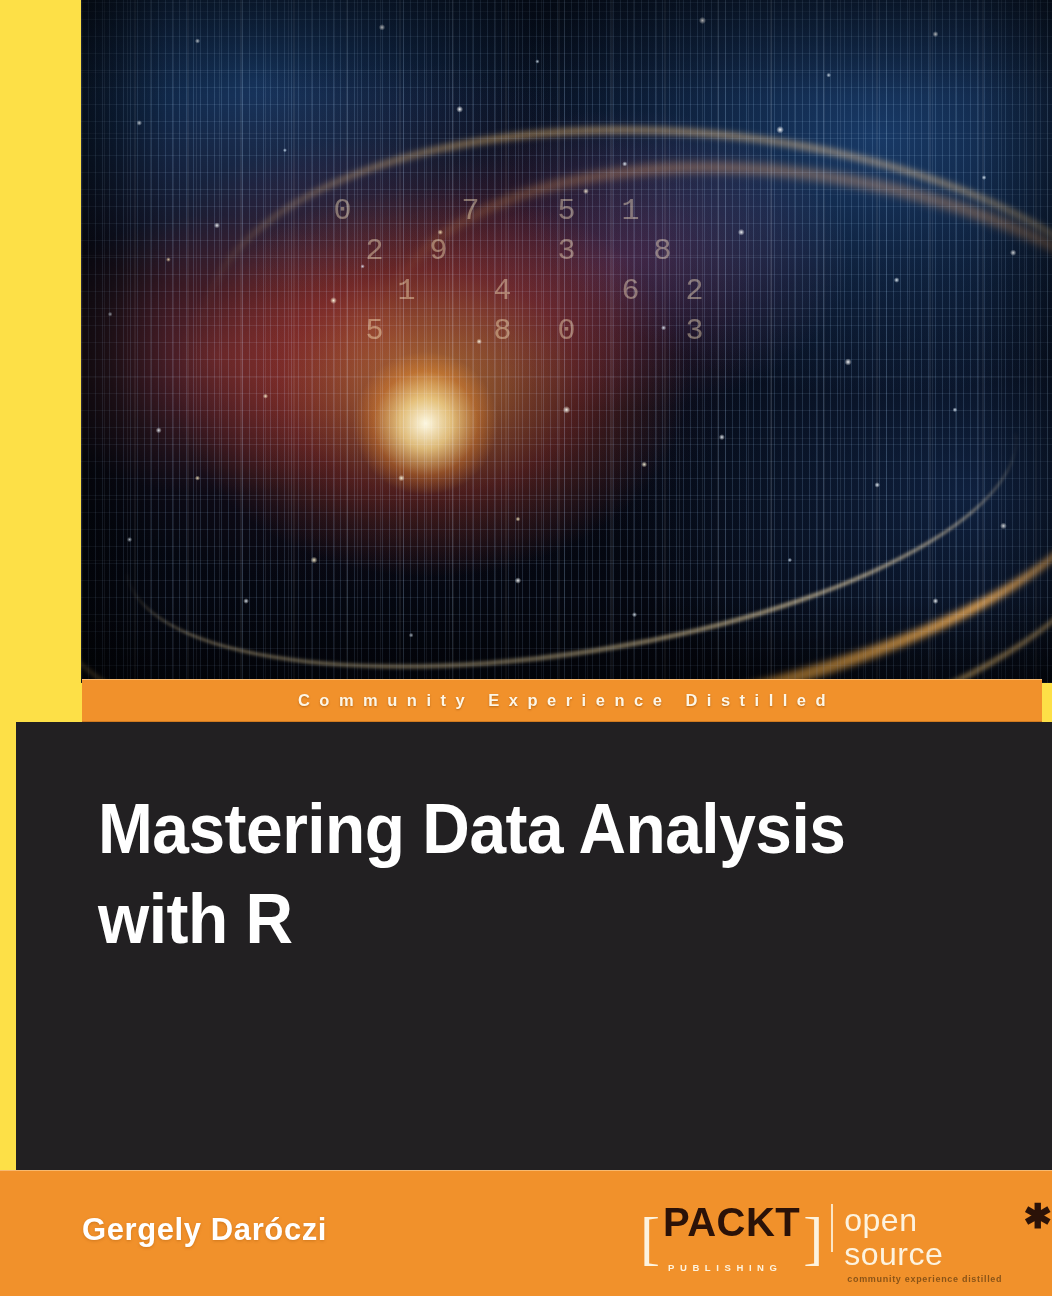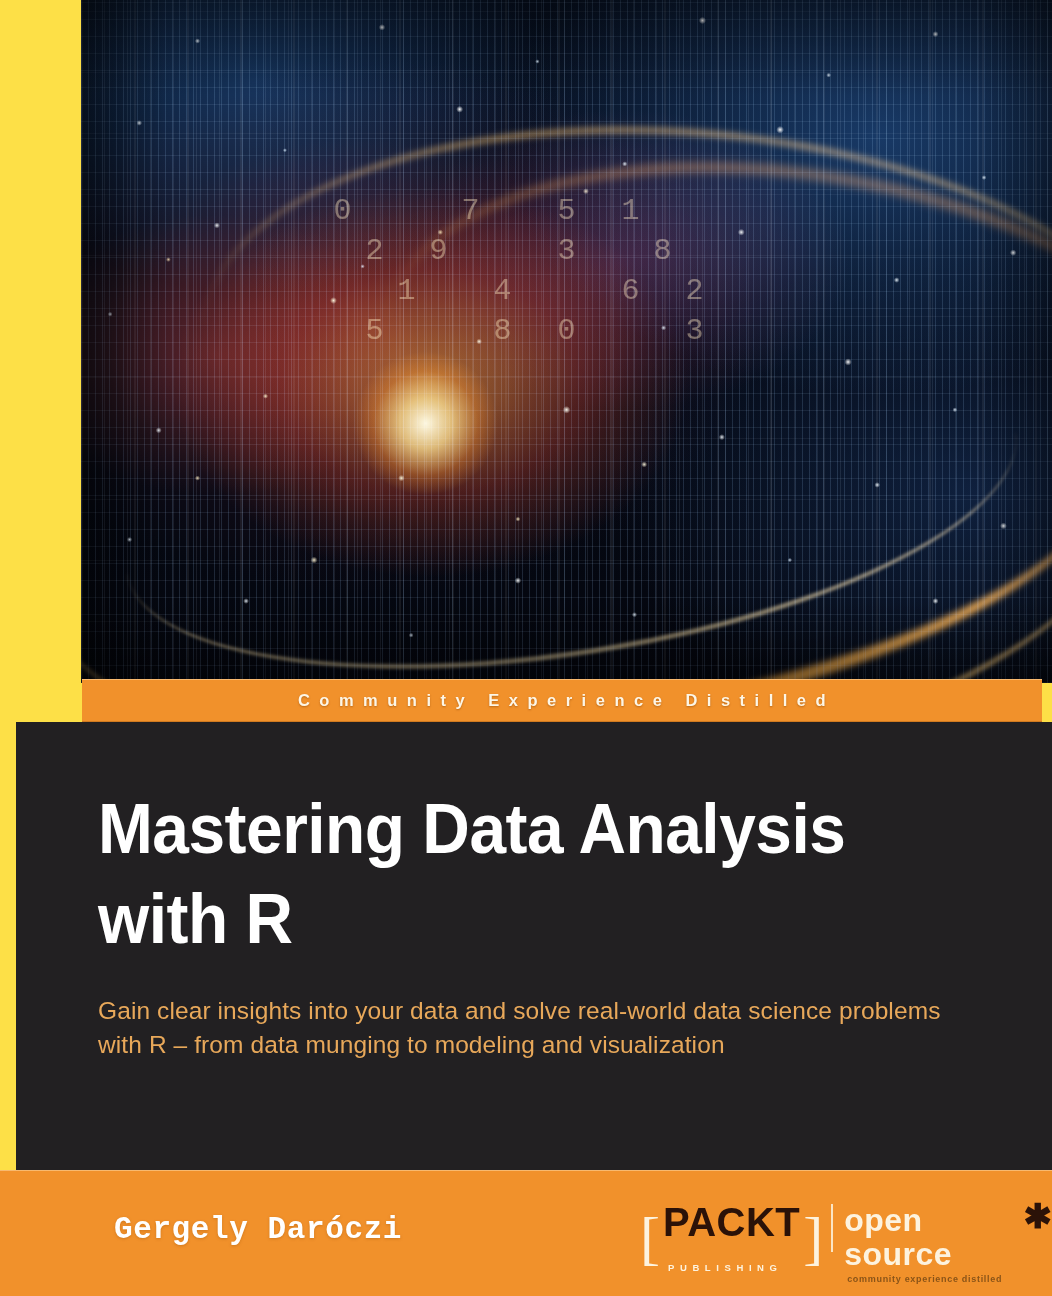--- a/index.html
+++ b/index.html
@@ -293,26 +293,25 @@
     height: 126px;
     background: #F1912B;
     box-shadow: inset 0 1px 0 rgba(255,225,180,0.5);
   }
 
   .author {
     position: absolute;
     left: 82px;
     top: 42px;
     color: #ffffff;
-    font-family: Liberation Mono, monospace;
+    font-family: Liberation Sans, sans-serif;
     font-weight: 700;
     font-size: 31px;
     letter-spacing: 0.6px;
     text-shadow: 0 1px 3px rgba(150,75,5,0.35);
-    margin-left: 32px;
   }
 
   
   .logo {
     position: absolute;
     left: 640px;
     top: 32px;
     display: flex;
     align-items: flex-start;
   }
@@ -367,21 +366,21 @@
     flex-direction: column;
     margin-top: 1px;
   }
   .os-line {
     display: flex;
     align-items: flex-start;
   }
   .os-word {
     color: #fdf3df;
     font-family: "Liberation Sans", sans-serif;
-    font-weight: 700;
+    font-weight: 400;
     font-size: 32px;
     line-height: 34px;
     letter-spacing: 0.5px;
   }
   .os-star {
     color: #2B1208;
     font-family: "Liberation Sans", sans-serif;
     font-weight: 700;
     font-size: 34px;
     line-height: 26px;
@@ -423,21 +422,20 @@
     <div class="art-dots-warm"></div>
     <div class="art-vignette"></div>
   </div>
 
   <div class="banner">
     <span class="banner-text">Community Experience Distilled</span>
   </div>
 
   <div class="mid">
     <div class="title">Mastering Data Analysis with R</div>
-    <div class="subtitle">Gain clear insights into your data and solve real-world data science problems with R – from data munging to modeling and visualization</div>
   </div>
 
   <div class="footer">
     <div class="author">Gergely Daróczi</div>
 
     <div class="logo">
       <div class="logo-packt">
         <span class="bracket bracket-l">[</span>
         <span class="packt-block">
           <span class="packt-word">PACKT</span>

